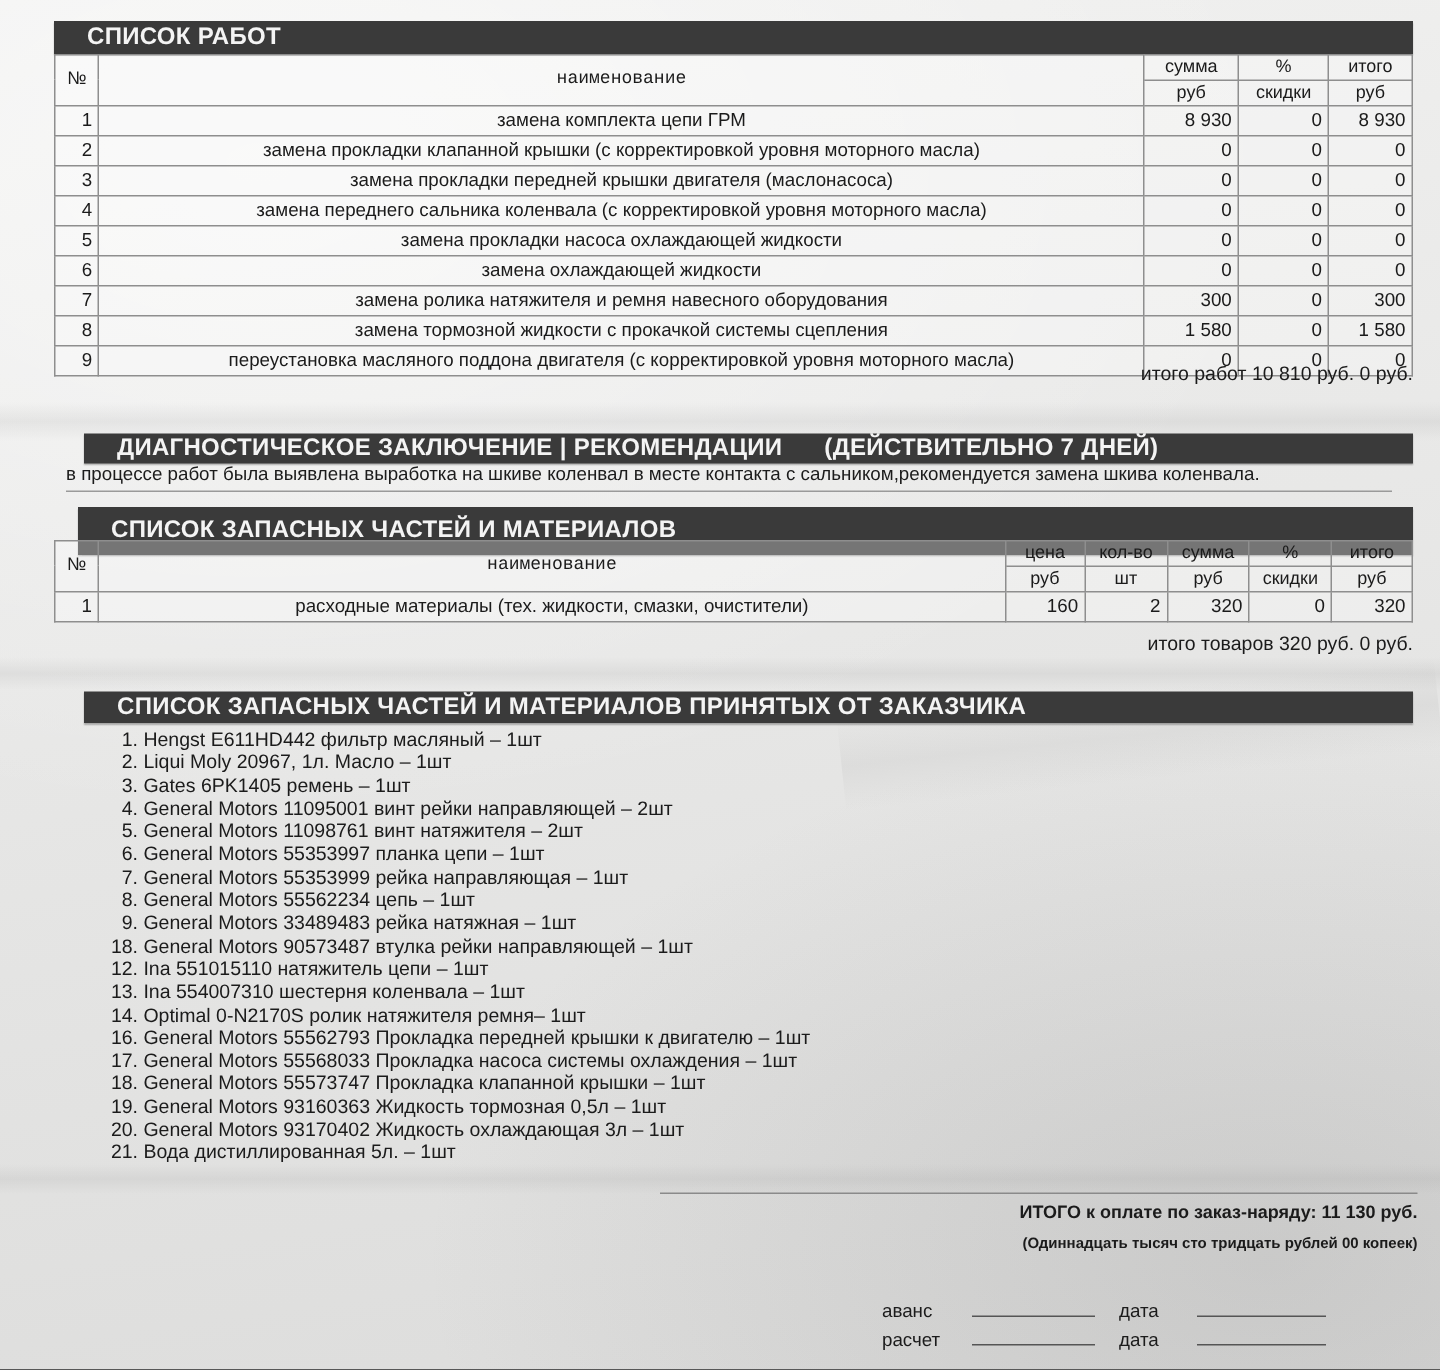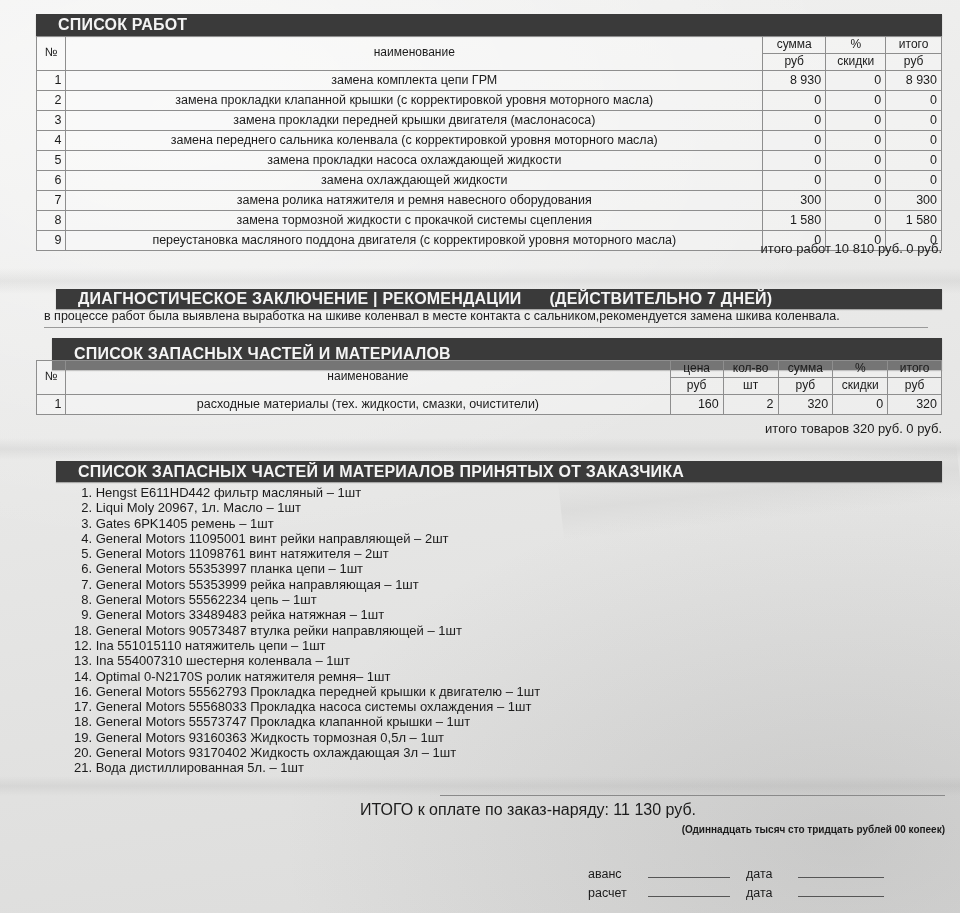--- a/index.html
+++ b/index.html
@@ -53,21 +53,21 @@
     font-weight: normal;
     font-size: 12.5px;
     line-height: 1.15;
     vertical-align: middle;
     white-space: nowrap;
   }
   table.doc th { text-align: center; font-size: 12px; }
   .c-num   { width: 22px;  text-align: right; padding-right: 4px; }
   .c-name  { text-align: center; }
   .c-money { text-align: right; padding-right: 6px; }
-  .hdr-center { text-align: center; }
+  .hdr-center { text-align: center; font-family: Liberation Mono, monospace; }
 
   
   #works-table { left: 36px; top: 36px; width: 906px; }
   #works-table .w-name  { width: 722px; }
   #works-table .w-sum   { width: 58px; }
   #works-table .w-disc  { width: 54px; }
   #works-table .w-tot   { width: 50px; }
   #works-table tbody td { height: 17px; }
 
   
@@ -124,22 +124,23 @@
     top: 795px;
     width: 505px;
     height: 0;
     border-top: 1px solid #8a8a8a;
   }
   #grand-total {
     position: absolute;
     left: 360px;
     top: 801px;
     width: 585px;
-    font-size: 16px;
-    font-weight: normal;
+    text-align: right;
+    font-size: 12px;
+    font-weight: bold;
     white-space: nowrap;
   }
   #grand-words {
     position: absolute;
     left: 360px;
     top: 824px;
     width: 585px;
     text-align: right;
     font-size: 10px;
     font-weight: bold;

